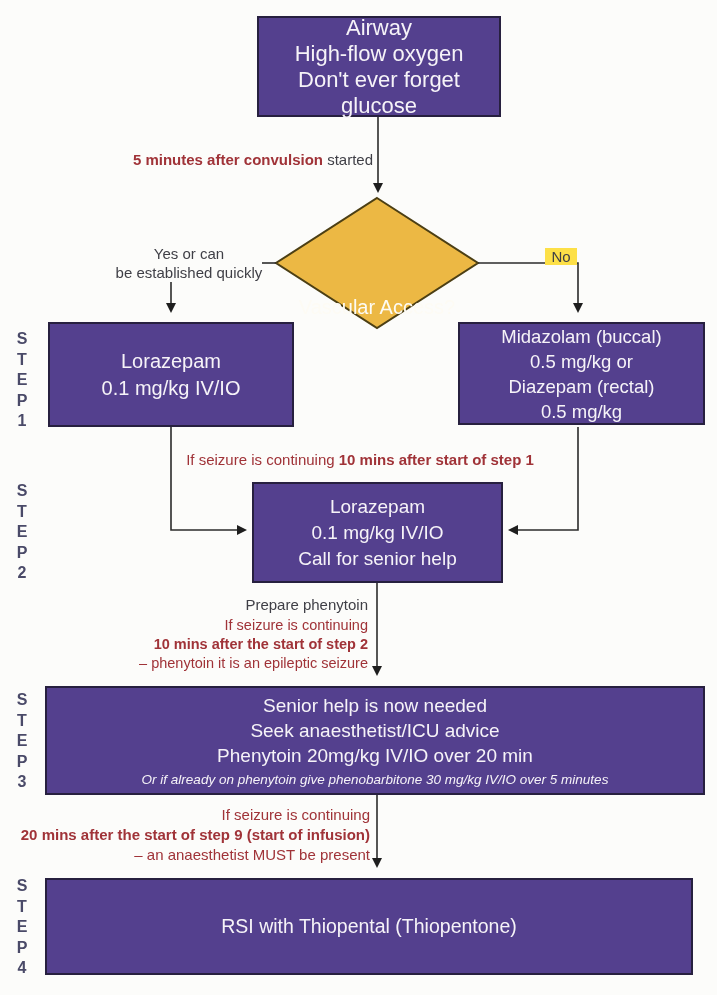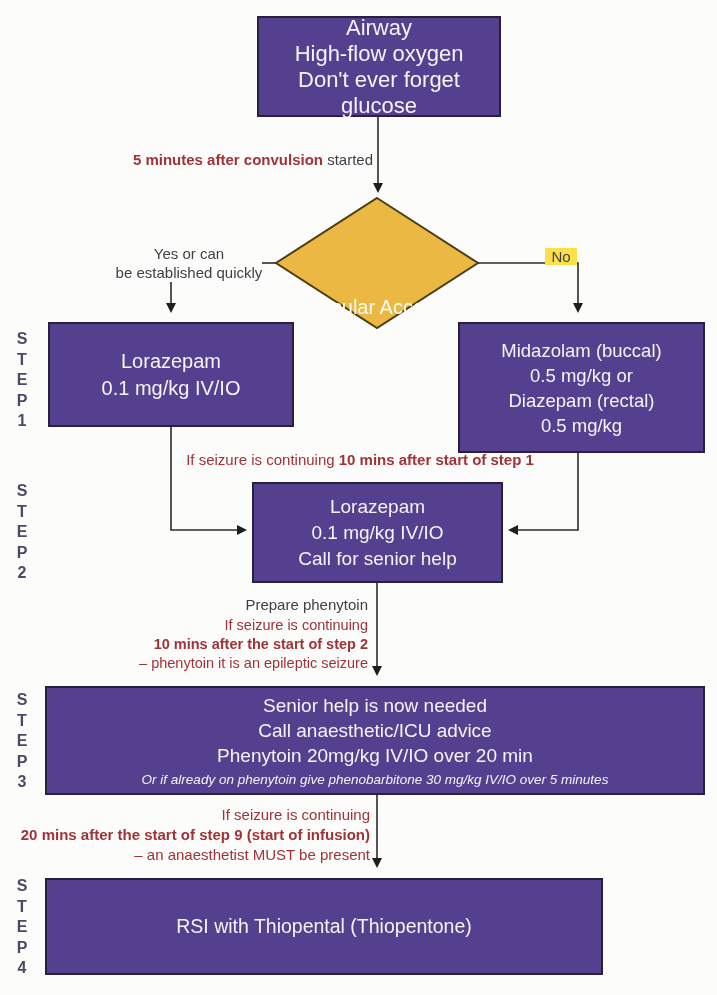--- a/index.html
+++ b/index.html
@@ -16,24 +16,24 @@
   .diamond{fill:var(--amber);stroke:var(--amber-border);stroke-width:2;}
   .arrowhead{fill:#1e1e1e;}
 
   .pbox{
     position:absolute;background:var(--purple);border:2px solid var(--purple-border);
     color:var(--box-text);display:flex;flex-direction:column;align-items:center;justify-content:center;
     text-align:center;box-sizing:border-box;
   }
   .box-airway{left:257px;top:16px;width:244px;height:101px;font-size:22px;line-height:26px;}
   .box-step1-left{left:48px;top:322px;width:246px;height:105px;font-size:20px;line-height:27px;}
-  .box-step1-right{left:458px;top:322px;width:247px;height:131px;font-size:18.5px;line-height:25px;}
+  .box-step1-right{left:458px;top:322px;width:247px;height:103px;font-size:18.5px;line-height:25px;}
   .box-step2{left:252px;top:482px;width:251px;height:101px;font-size:19px;line-height:26px;}
   .box-step3{left:45px;top:686px;width:660px;height:109px;font-size:19px;line-height:25px;}
-  .box-step4{left:45px;top:878px;width:558px;height:97px;font-size:19.5px;}
+  .box-step4{left:45px;top:878px;width:648px;height:97px;font-size:19.5px;}
   .box-note{font-size:13.5px;font-style:italic;line-height:17px;margin-top:3px;font-weight:400;}
 
   .diamond-text{
     position:absolute;left:276px;top:248px;width:202px;text-align:center;
     color:#fdfbf4;font-size:20px;margin-top:48px;
   }
 
   .steplbl{
     position:absolute;width:28px;text-align:center;color:var(--step-label);
     font-weight:bold;font-size:16px;line-height:20.5px;white-space:pre-line;
@@ -133,21 +133,21 @@
     <div>– phenytoin it is an epileptic seizure</div>
   </div>
 
   <div class="steplbl steplbl-3">S
 T
 E
 P
 3</div>
   <div class="pbox box-step3">
     <div>Senior help is now needed</div>
-    <div>Call anaesthetic/ICU advice</div>
+    <div>Seek anaesthetist/ICU advice</div>
     <div>Phenytoin 20mg/kg IV/IO over 20 min</div>
     <div class="box-note">Or if already on phenytoin give phenobarbitone 30 mg/kg IV/IO over 5 minutes</div>
   </div>
 
   <div class="ann ann-step3">
     <div>If seizure is continuing</div>
     <div class="b">20 mins after the start of step 9 (start of infusion)</div>
     <div>– an anaesthetist MUST be present</div>
   </div>
 

